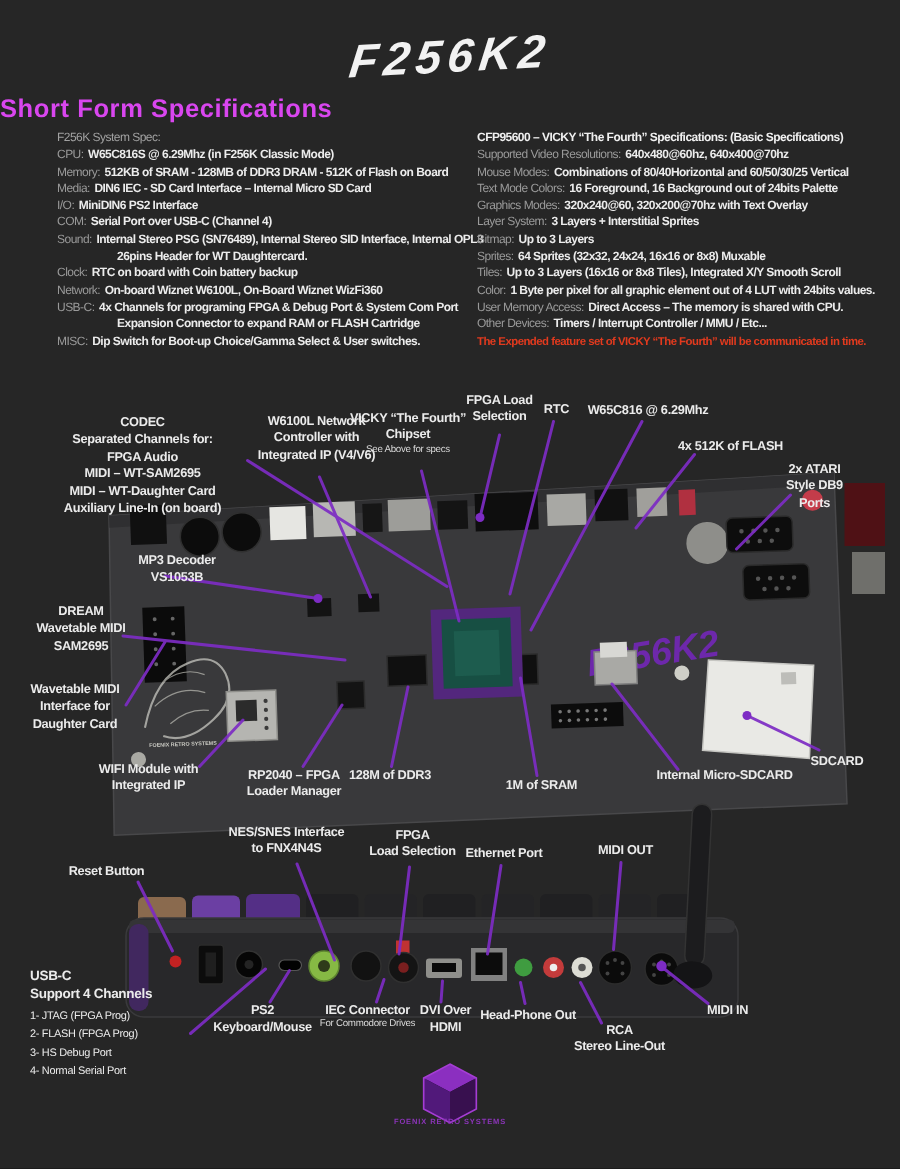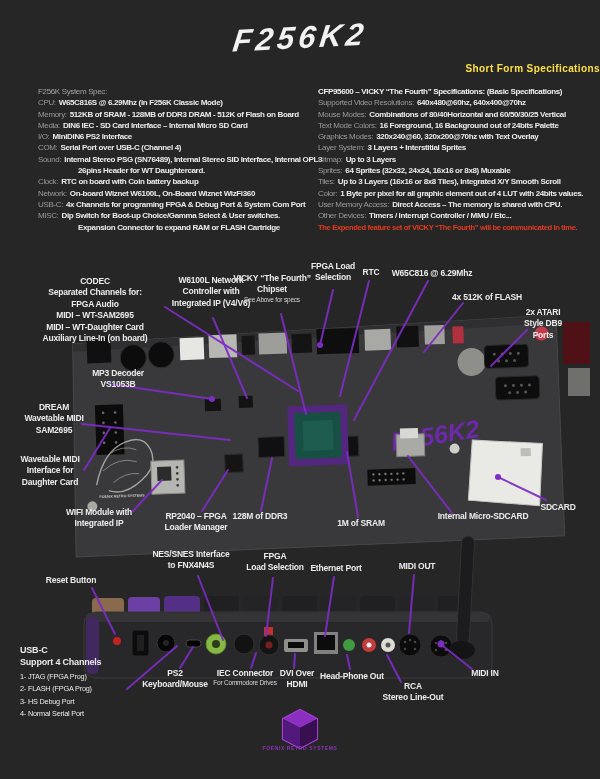--- a/index.html
+++ b/index.html
@@ -2,22 +2,22 @@
 <html><head>
 <meta charset="utf-8">
 <style>
   html,body{margin:0;padding:0;background:#161616;}
   .page{position:relative;width:600px;height:779px;background:#262626;overflow:hidden;
         font-family:"Liberation Sans",sans-serif;color:#eaeaea;}
   
   .hdr{position:absolute;top:0;left:0;width:600px;text-align:center;}
   .title{display:inline-block;margin-top:20px;font-size:31px;font-style:italic;font-weight:900;
          letter-spacing:4px;color:#f2f2f2;transform:rotate(-3deg) skewX(-10deg);}
-  .subtitle{position:absolute;top:63px;left:0;width:600px;text-align:right;
-            font-size:10px;font-weight:bold;letter-spacing:0.4px;color:#fde047;}
+  .subtitle{position:absolute;top:63px;left:0;width:600px;text-align:left;
+            font-size:17px;font-weight:bold;letter-spacing:0.4px;color:#d946ef;}
   
   .spec-col{position:absolute;top:86px;font-size:8px;letter-spacing:-0.35px;}
   .spec-col.left{left:38px;width:285px;}
   .spec-col.right{left:318px;width:278px;}
   .sl{line-height:11.3px;white-space:nowrap;}
   .sl.ind{margin-left:40px;}
   .lab{color:#9a9a9a;margin-right:3px;}
   .val{color:#ececec;font-weight:bold;}
   .sp-head{line-height:11.3px;color:#a2a2a2;white-space:nowrap;}
   .sp-head.white{color:#f0f0f0;font-weight:bold;}
@@ -52,22 +52,22 @@
     <div class="sl"><span class="lab">CPU:</span><span class="val">W65C816S @ 6.29Mhz (in F256K Classic Mode)</span></div>
     <div class="sl"><span class="lab">Memory:</span><span class="val">512KB of SRAM - 128MB of DDR3 DRAM - 512K of Flash on Board</span></div>
     <div class="sl"><span class="lab">Media:</span><span class="val">DIN6 IEC - SD Card Interface – Internal Micro SD Card</span></div>
     <div class="sl"><span class="lab">I/O:</span><span class="val">MiniDIN6 PS2 Interface</span></div>
     <div class="sl"><span class="lab">COM:</span><span class="val">Serial Port over USB-C (Channel 4)</span></div>
     <div class="sl"><span class="lab">Sound:</span><span class="val">Internal Stereo PSG (SN76489), Internal Stereo SID Interface, Internal OPL3</span></div>
     <div class="sl ind"><span class="val">26pins Header for WT Daughtercard.</span></div>
     <div class="sl"><span class="lab">Clock:</span><span class="val">RTC on board with Coin battery backup</span></div>
     <div class="sl"><span class="lab">Network:</span><span class="val">On-board Wiznet W6100L, On-Board Wiznet WizFi360</span></div>
     <div class="sl"><span class="lab">USB-C:</span><span class="val">4x Channels for programing FPGA &amp; Debug Port &amp; System Com Port</span></div>
+    <div class="sl ind"><span class="val">Expansion Connector to expand RAM or FLASH Cartridge</span></div>
     <div class="sl"><span class="lab">MISC:</span><span class="val">Dip Switch for Boot-up Choice/Gamma Select &amp; User switches.</span></div>
-    <div class="sl ind"><span class="val">Expansion Connector to expand RAM or FLASH Cartridge</span></div>
   </div>
 
   <div class="spec-col right">
     <div class="sp-head white">CFP95600 – VICKY “The Fourth” Specifications: (Basic Specifications)</div>
     <div class="sl"><span class="lab">Supported Video Resolutions:</span><span class="val">640x480@60hz, 640x400@70hz</span></div>
     <div class="sl"><span class="lab">Mouse Modes:</span><span class="val">Combinations of 80/40Horizontal and 60/50/30/25 Vertical</span></div>
     <div class="sl"><span class="lab">Text Mode Colors:</span><span class="val">16 Foreground, 16 Background out of 24bits Palette</span></div>
     <div class="sl"><span class="lab">Graphics Modes:</span><span class="val">320x240@60, 320x200@70hz with Text Overlay</span></div>
     <div class="sl"><span class="lab">Layer System:</span><span class="val">3 Layers + Interstitial Sprites</span></div>
     <div class="sl"><span class="lab">Bitmap:</span><span class="val">Up to 3 Layers</span></div>

